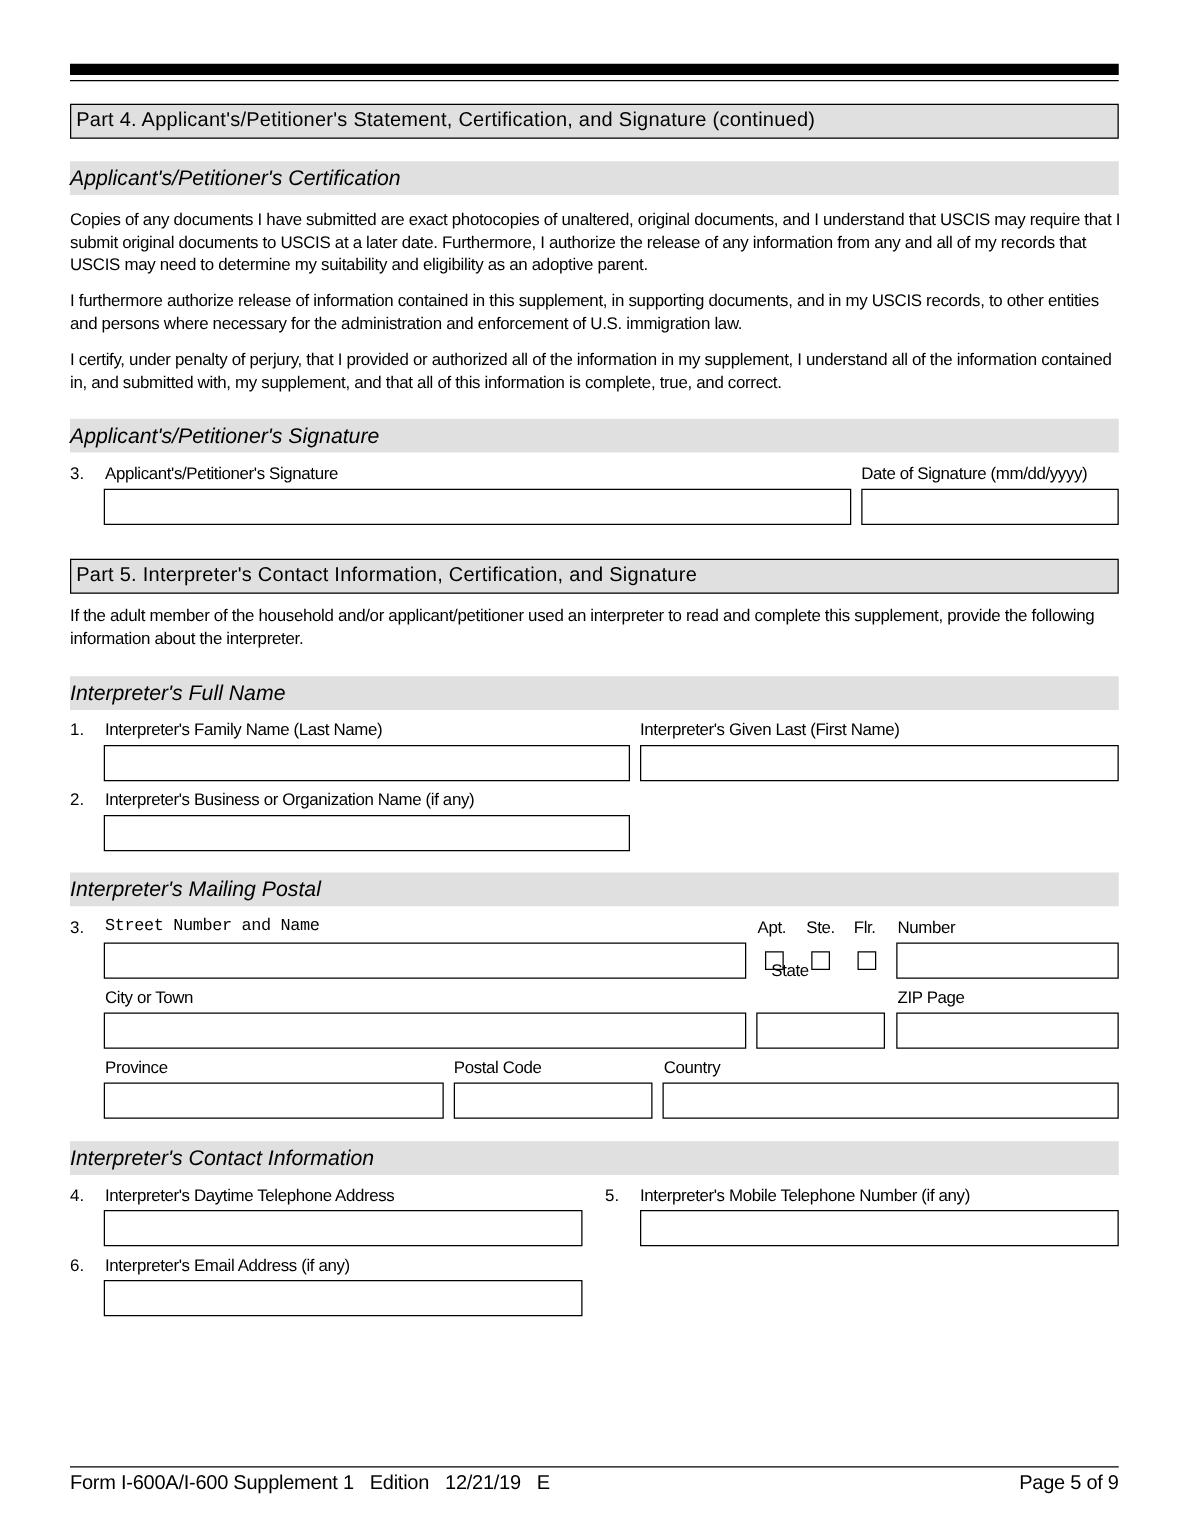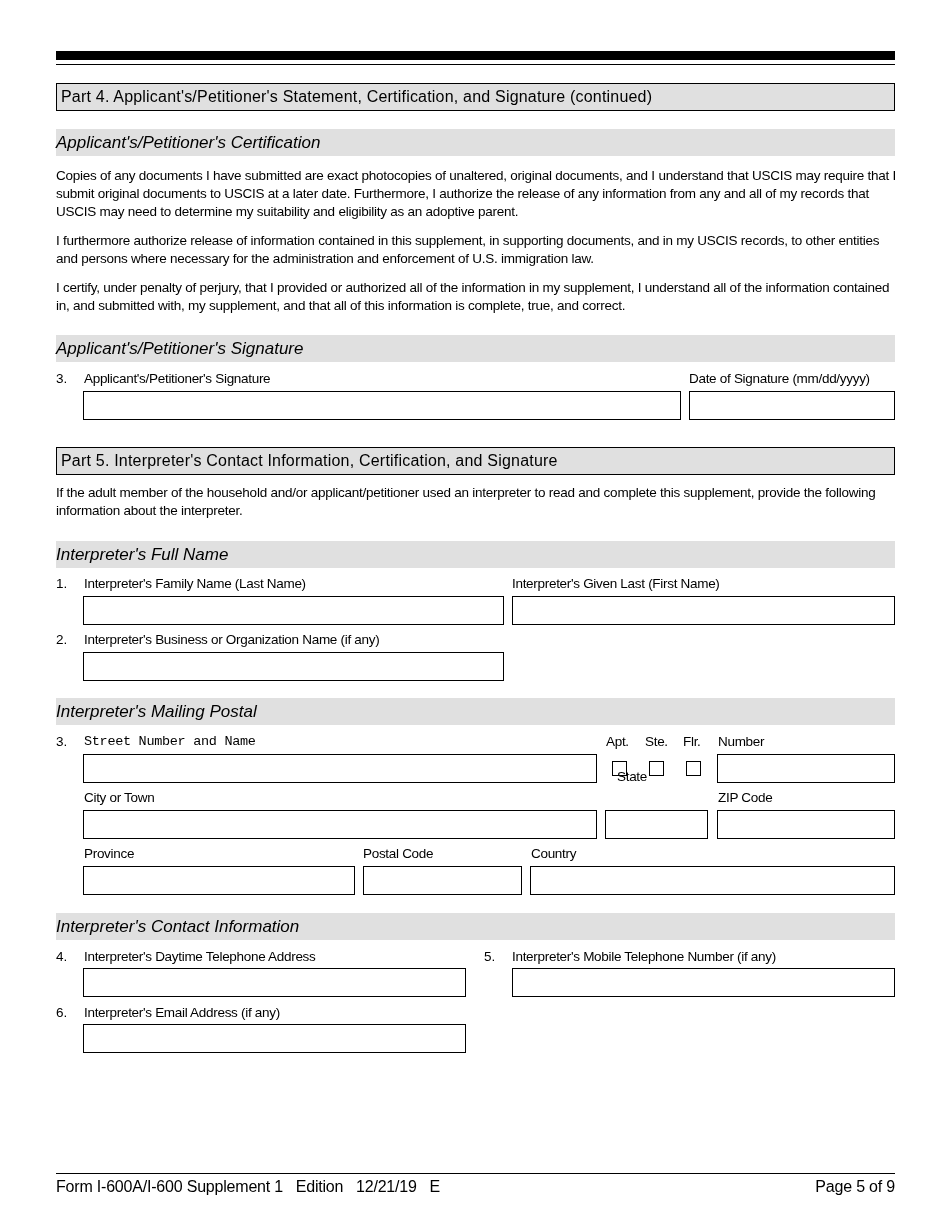--- a/index.html
+++ b/index.html
@@ -75,21 +75,21 @@
 <div class="abs label" style="left:683px; top:734px;">Flr.</div>
 <div class="abs label" style="left:718px; top:734px;">Number</div>
 <div class="abs field" style="left:83px; top:754px; width:514px;"></div>
 <div class="abs chk" style="left:612px; top:761px;"></div>
 <div class="abs chk" style="left:649px; top:761px;"></div>
 <div class="abs chk" style="left:686px; top:761px;"></div>
 <div class="abs field" style="left:717px; top:754px; width:178px;"></div>
 
 <div class="abs label" style="left:84px; top:790px;text-align:center;">City or Town</div>
 <div class="abs label" style="left:605px; top:769px;margin-left:12px;">State</div>
-<div class="abs label" style="left:718px; top:790px;">ZIP Code</div>
+<div class="abs label" style="left:718px; top:790px;">ZIP Page</div>
 <div class="abs field" style="left:83px; top:810px; width:514px;"></div>
 <div class="abs field" style="left:605px; top:810px; width:103px;"></div>
 <div class="abs field" style="left:717px; top:810px; width:178px;"></div>
 
 <div class="abs label" style="left:84px; top:846px;">Province</div>
 <div class="abs label" style="left:363px; top:846px;">Postal Code</div>
 <div class="abs label" style="left:531px; top:846px;">Country</div>
 <div class="abs field" style="left:83px; top:866px; width:272px;"></div>
 <div class="abs field" style="left:363px; top:866px; width:159px;"></div>
 <div class="abs field" style="left:530px; top:866px; width:365px;"></div>

